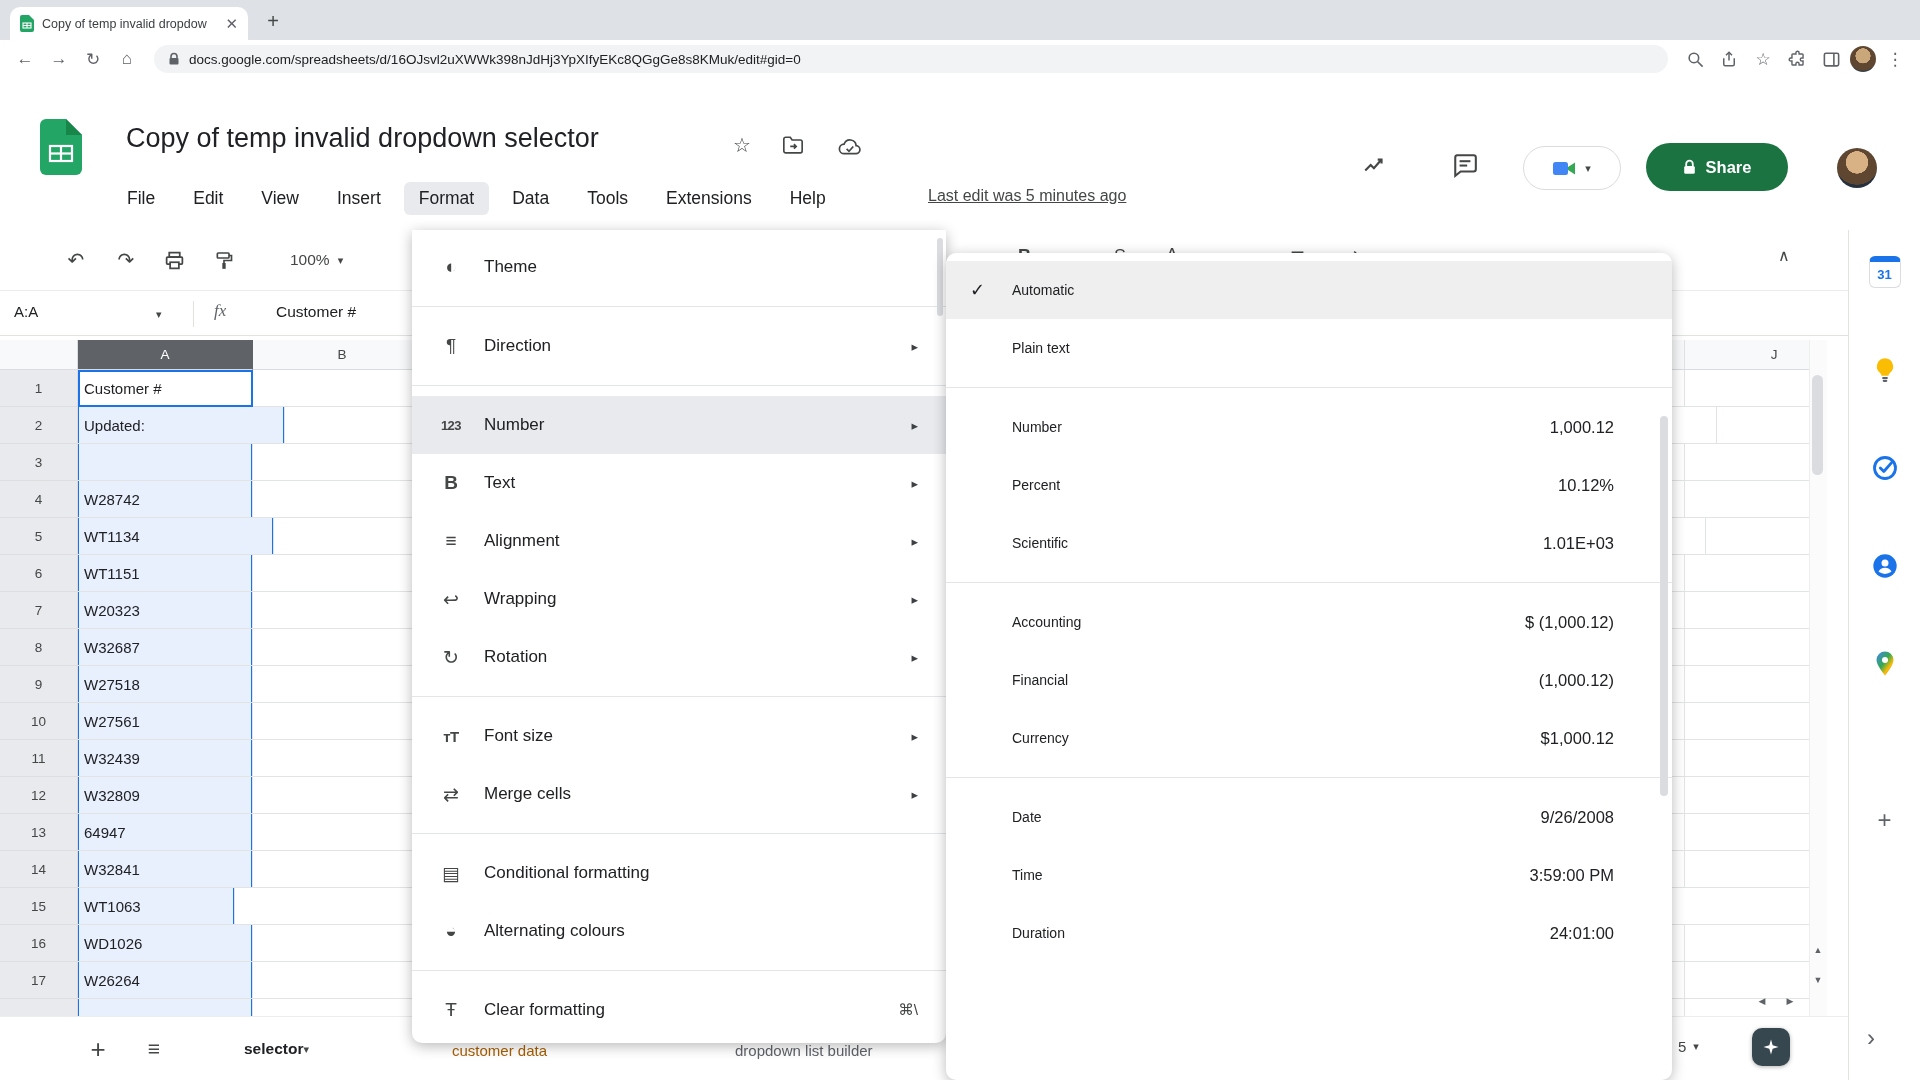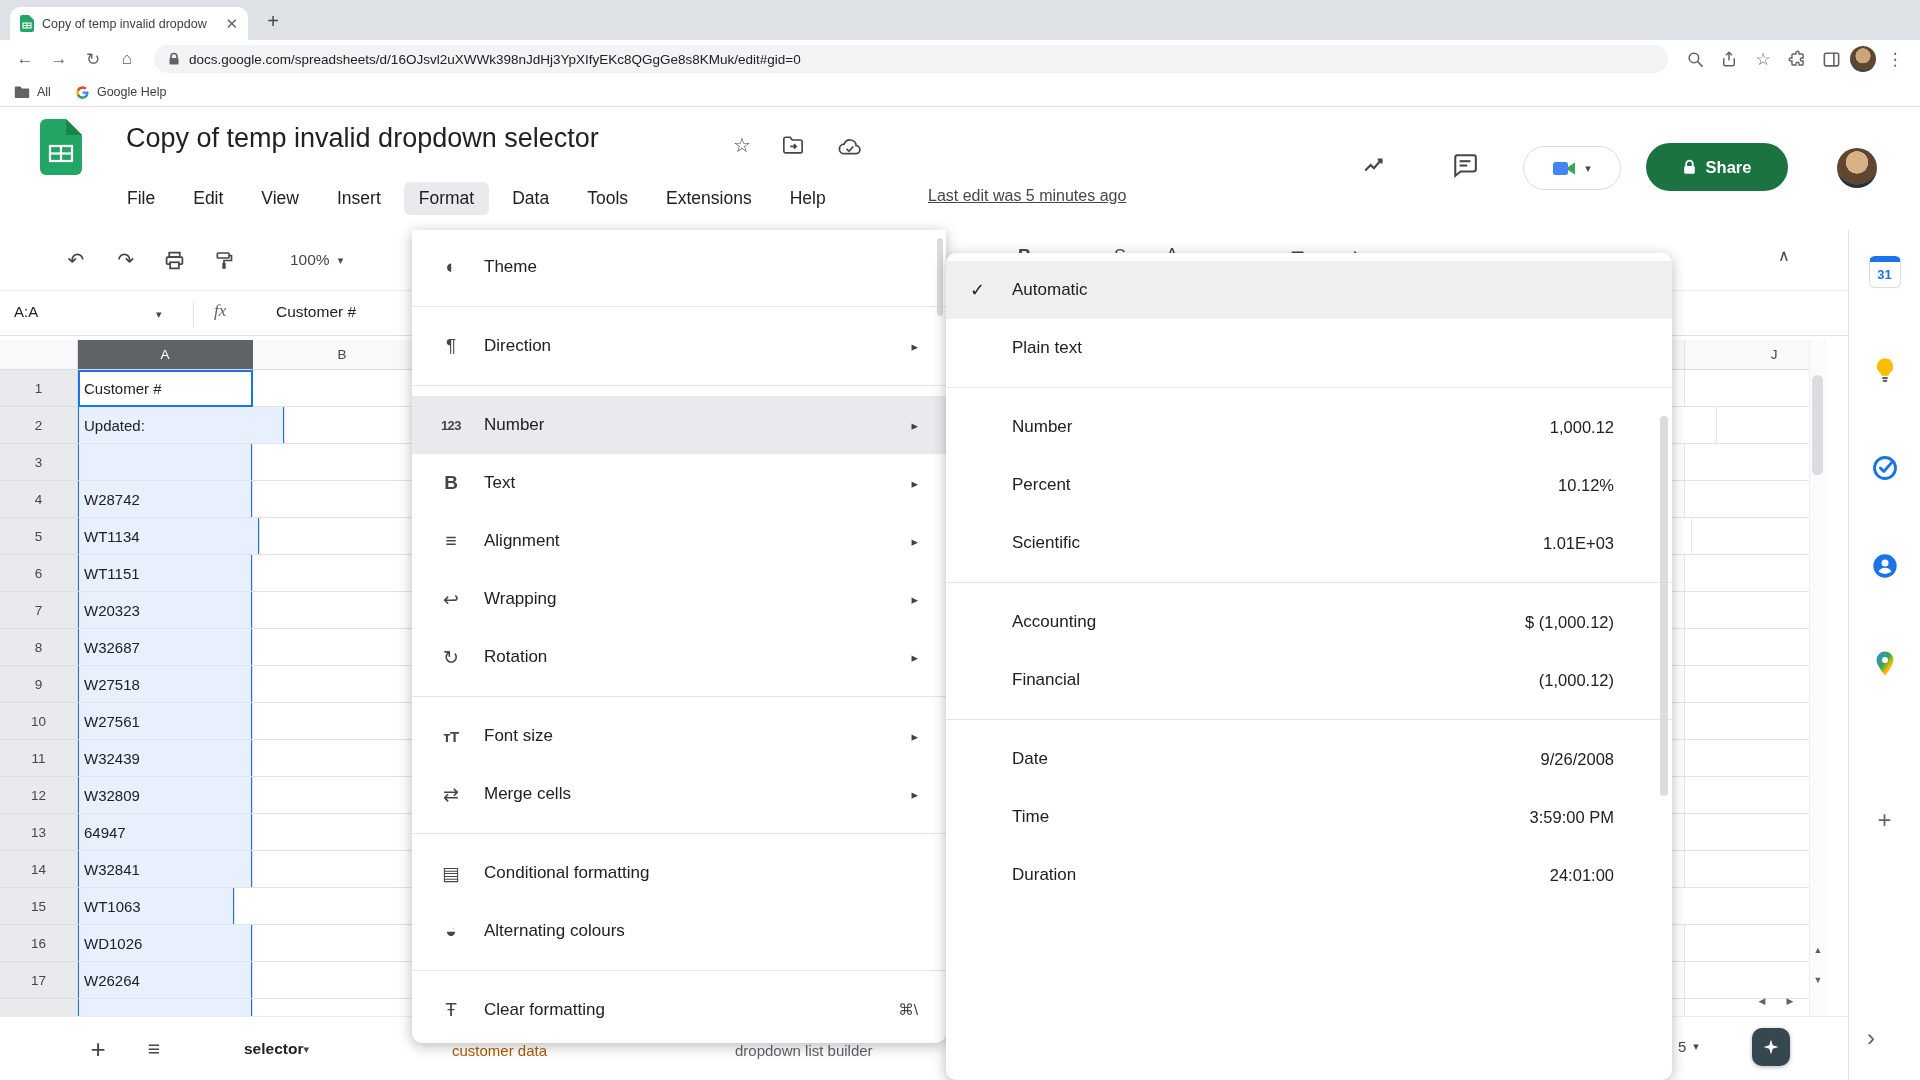--- a/index.html
+++ b/index.html
@@ -90,21 +90,21 @@
 .mi.hl{background:#e8eaed}
 .mi-ic{width:30px;margin-left:24px;text-align:center;font-size:19px;color:#444746;flex:none}
 .mi-ic.small{font-size:13px;font-weight:bold;letter-spacing:-.5px}
 .mi-label{margin-left:18px;font-size:17px;color:#202124;white-space:nowrap}
 .mi-arrow{position:absolute;right:28px;color:#3c4043;font-size:13px}
 .mi-short{position:absolute;right:28px;color:#444746;font-size:15.5px}
 .msep{height:1px;background:#e3e5e8;margin:10px 0}
 .ni{height:58px;display:flex;align-items:center;position:relative}
 .ni.hl{background:#efefef}
 .ni-check{position:absolute;left:24px;font-size:18px;color:#202124}
-.ni-label{margin-left:66px;font-size:17px;color:#202124;white-space:nowrap}
+.ni-label{margin-left:66px;font-size:14px;color:#202124;white-space:nowrap}
 .ni-val{margin-left:auto;margin-right:58px;font-size:16.5px;color:#202124;white-space:nowrap}
 .fmt-scroll{position:absolute;right:3px;top:8px;width:6px;height:78px;background:#dadce0;border-radius:3px}
 .num-scroll{position:absolute;right:4px;top:163px;width:8px;height:380px;background:#dadce0;border-radius:4px}
 
 .strike{text-decoration:line-through}
 .acolor{border-bottom:3px solid #ea4335;line-height:1}
 </style>
 </head>
 <body>
 
@@ -158,37 +158,20 @@
     <span class="nav-ic">
         <svg width="19" height="19" viewBox="0 0 24 24">
           <rect x="3" y="4" width="18" height="16" rx="2" fill="none" stroke="#5f6368" stroke-width="2"></rect>
           <line x1="15" y1="4" x2="15" y2="20" stroke="#5f6368" stroke-width="2"></line>
         </svg>
       </span>
     <span class="b-avatar"></span>
     <span class="nav-ic">⋮</span>
   </div>
 
-  <div class="bookmarks">
-    <span class="bm">
-      <svg width="16" height="13" viewBox="0 0 20 16">
-          <path d="M1 2a1.5 1.5 0 0 1 1.5-1.5H8l2 2.5h7.5A1.5 1.5 0 0 1 19 4.5v9A1.5 1.5 0 0 1 17.5 15h-15A1.5 1.5 0 0 1 1 13.5z" fill="#5f6368"></path>
-        </svg>
-      <span>All</span>
-    </span>
-    <span class="bm">
-      <svg width="15" height="15" viewBox="0 0 24 24">
-          <path d="M21.6 12.2c0-.7-.1-1.4-.2-2H12v3.9h5.4a4.6 4.6 0 0 1-2 3v2.5h3.2c1.9-1.7 3-4.3 3-7.4z" fill="#4285f4"></path>
-          <path d="M12 22c2.7 0 5-.9 6.6-2.4l-3.2-2.5c-.9.6-2 1-3.4 1a5.9 5.9 0 0 1-5.6-4.1H3.1v2.6A10 10 0 0 0 12 22z" fill="#34a853"></path>
-          <path d="M6.4 14a6 6 0 0 1 0-3.8V7.6H3.1a10 10 0 0 0 0 9z" fill="#fbbc04"></path>
-          <path d="M12 5.9c1.5 0 2.8.5 3.8 1.5l2.9-2.9A10 10 0 0 0 3.1 7.6l3.3 2.6A5.9 5.9 0 0 1 12 5.9z" fill="#ea4335"></path>
-        </svg>
-      <span>Google Help</span>
-    </span>
-  </div>
 
   <div class="shead">
     <div class="slogo">
       <svg width="42" height="56" viewBox="0 0 42 56">
           <path d="M26 0H6a6 6 0 0 0-6 6v44a6 6 0 0 0 6 6h30a6 6 0 0 0 6-6V16L26 0z" fill="#23a566"></path>
           <path d="M26 0l16 16H26z" fill="#188649"></path>
           <rect x="10" y="27" width="22" height="15" fill="none" stroke="#fff" stroke-width="2.2"></rect>
           <line x1="10" y1="34.5" x2="32" y2="34.5" stroke="#fff" stroke-width="2.2"></line>
           <line x1="21" y1="27" x2="21" y2="42" stroke="#fff" stroke-width="2.2"></line>
         </svg>
@@ -352,21 +335,21 @@
           <div class="cell" style="width: 179px;"></div>
           <div class="cell" style="width: 179px;"></div>
           <div class="cell" style="width: 179px;"></div>
           <div class="cell" style="width: 179px;"></div>
           <div class="cell" style="width: 179px;"></div>
           <div class="cell" style="width: 179px;"></div>
           <div class="cell" style="width: 179px;"></div>
         </div>
         <div class="grid-row">
           <div class="row-h">5</div>
-          <div class="cell colsel" style="width: 182px;">WT1134</div>
+          <div class="cell colsel" style="width: 196px;">WT1134</div>
           <div class="cell" style="width: 179px;"></div>
           <div class="cell" style="width: 179px;"></div>
           <div class="cell" style="width: 179px;"></div>
           <div class="cell" style="width: 179px;"></div>
           <div class="cell" style="width: 179px;"></div>
           <div class="cell" style="width: 179px;"></div>
           <div class="cell" style="width: 179px;"></div>
           <div class="cell" style="width: 179px;"></div>
           <div class="cell" style="width: 179px;"></div>
         </div>
@@ -700,20 +683,24 @@
         </div>
         <div class="msep"></div>
         <div class="ni">
           <span class="ni-label">Accounting</span>
           <span class="ni-val">$ (1,000.12)</span>
         </div>
         <div class="ni">
           <span class="ni-label">Financial</span>
           <span class="ni-val">(1,000.12)</span>
         </div>
+        <div class="ni">
+          <span class="ni-label">Currency</span>
+          <span class="ni-val">$1,000.12</span>
+        </div>
         <div class="msep"></div>
         <div class="ni">
           <span class="ni-label">Date</span>
           <span class="ni-val">9/26/2008</span>
         </div>
         <div class="ni">
           <span class="ni-label">Time</span>
           <span class="ni-val">3:59:00 PM</span>
         </div>
         <div class="ni">

